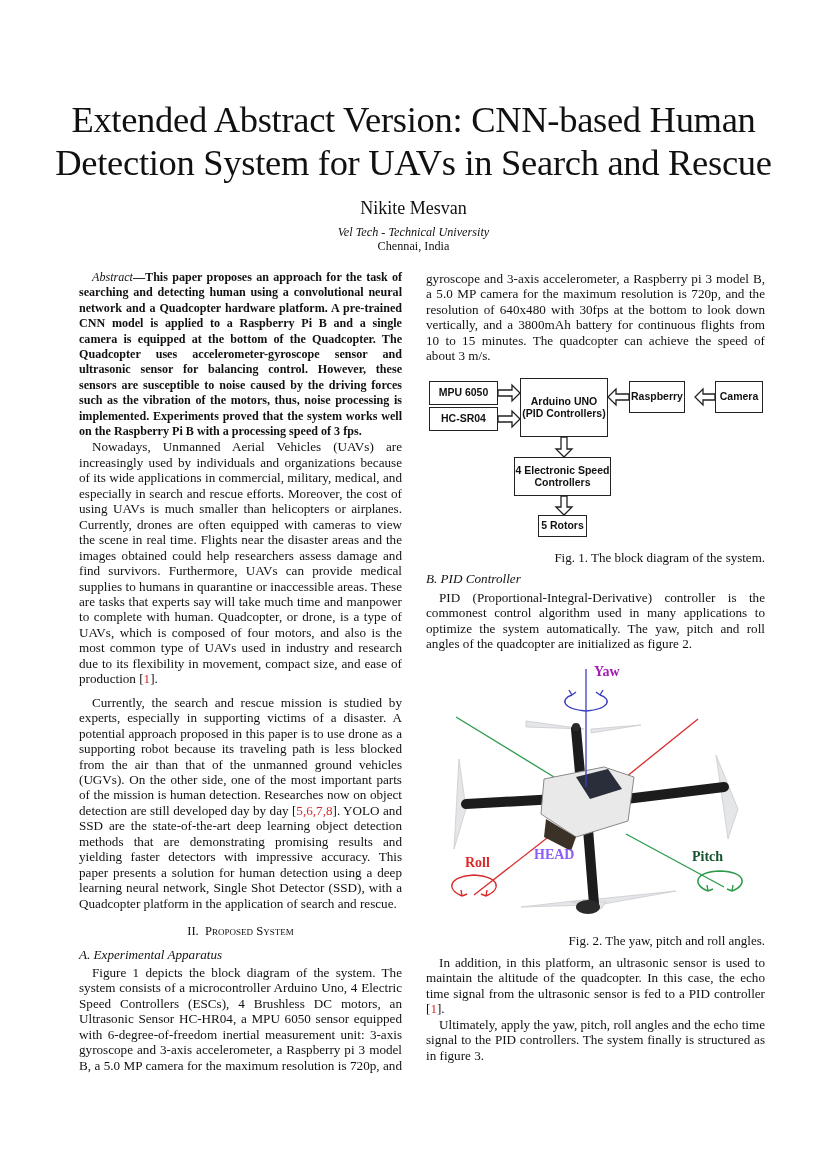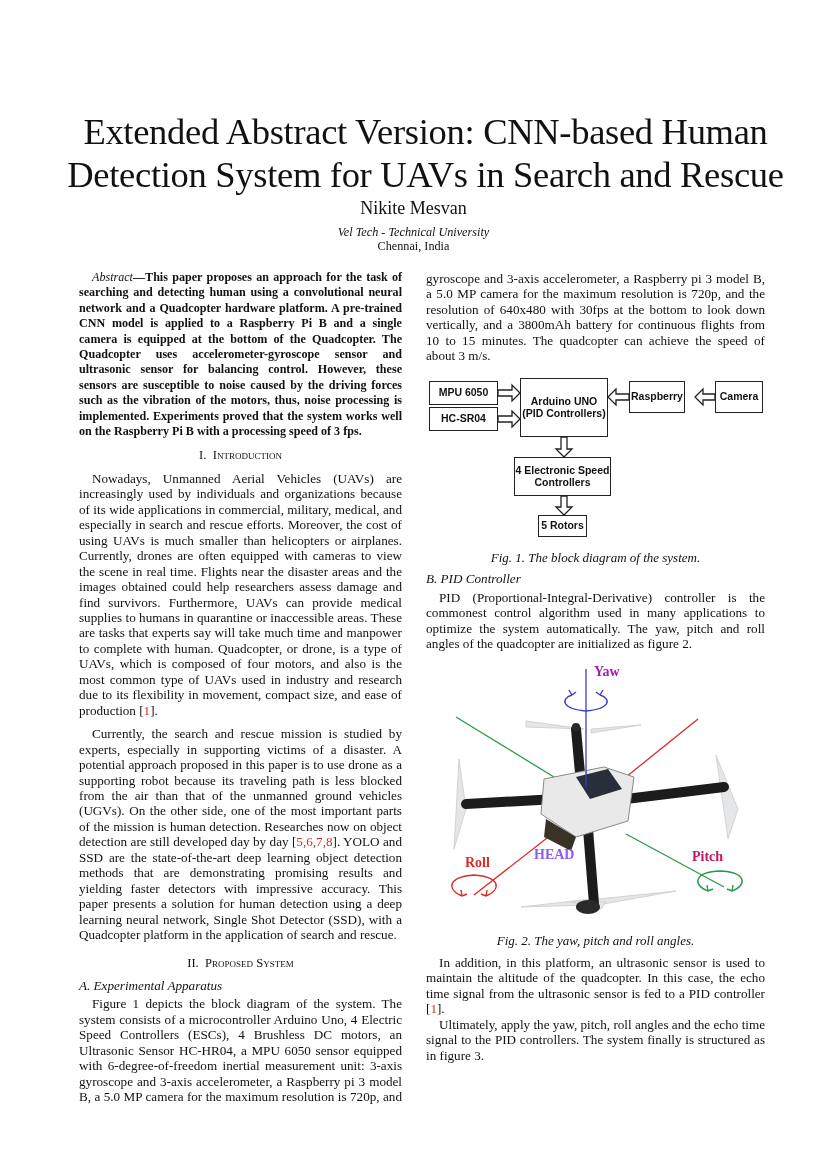--- a/index.html
+++ b/index.html
@@ -3,21 +3,21 @@
 <meta charset="utf-8">
 <style>
   html, body { margin: 0; padding: 0; background: #ffffff; }
   body {
     width: 827px; height: 1169px; position: relative; overflow: hidden;
     font-family: "Liberation Serif", "DejaVu Serif", serif; color: #111;
   }
   .title {
     position: absolute; left: 40px; top: 98px; width: 747px;
     text-align: center; font-size: 36.5px; line-height: 43px; font-weight: normal;
-    letter-spacing: -0.3px; margin: 12px;
+    letter-spacing: -0.3px; margin: 0;
   }
   .author { position: absolute; left: 0; width: 827px; top: 198px; text-align: center; font-size: 18px; }
   .affil1 { position: absolute; left: 0; width: 827px; top: 225px; text-align: center; font-size: 12.2px; font-style: italic; }
   .affil2 { position: absolute; left: 0; width: 827px; top: 239px; text-align: center; font-size: 12.2px; }
 
   .col { position: absolute; font-size: 13.15px; line-height: 15.45px; text-align: justify; }
   .col-left { left: 79px; top: 270px; width: 323px; }
   .col-right { left: 426px; top: 271px; width: 339px; }
 
   p { margin: 0; }
@@ -31,39 +31,36 @@
   .gap { height: 8px; }
 
   .fig1 { position: relative; width: 339px; height: 168px; margin-top: 12px; }
   .box {
     position: absolute; border: 1.6px solid #222; background: #fff;
     font-family: "Liberation Sans", "DejaVu Sans", sans-serif; font-size: 10.5px;
     font-weight: bold; text-align: center; display: flex; align-items: center; justify-content: center;
     line-height: 12.5px; box-sizing: border-box; color: #111;
   }
   .fig1 svg { position: absolute; left: 0; top: 0; }
-  .caption { font-style: italic; text-align: center; font-size: 13px; margin: 6px 0 6px 0; }
+  .caption { text-align: right; font-size: 13px; margin: 6px 0 6px 0; }
   .fig2 { position: relative; width: 339px; height: 270px; margin-top: 8px; }
   .fig2 svg { position: absolute; left: 0; top: 0; }
   .axis-label { position: absolute; font-family: "Liberation Serif", serif; font-weight: bold; font-size: 14px; }
 </style>
 </head>
 <body>
 
 <h1 class="title">Extended Abstract Version: CNN-based Human Detection System for UAVs in Search and Rescue</h1>
 <div class="author">Nikite Mesvan</div>
 <div class="affil1">Vel Tech - Technical University</div>
 <div class="affil2">Chennai, India</div>
 
 <div class="col col-left">
   <p class="abstract indent"><span class="abs-label">Abstract</span><span>—</span><span>This paper proposes an approach for the task of searching and detecting human using a convolutional neural network and a Quadcopter hardware platform. A pre-trained CNN model is applied to a Raspberry Pi B and a single camera is equipped at the bottom of the Quadcopter. The Quadcopter uses accelerometer-gyroscope sensor and ultrasonic sensor for balancing control. However, these sensors are susceptible to noise caused by the driving forces such as the vibration of the motors, thus, noise processing is implemented. Experiments proved that the system works well on the Raspberry Pi B with a processing speed of 3 fps.</span></p>
 
-  <div class="sec-head">
-    <span>I.</span>&nbsp;&nbsp;<span class="sc">Introduction</span>
-  </div>
 
   <p class="indent"><span>Nowadays, Unmanned Aerial Vehicles (UAVs) are increasingly used by individuals and organizations because of its wide applications in commercial, military, medical, and especially in search and rescue efforts. Moreover, the cost of using UAVs is much smaller than helicopters or airplanes. Currently, drones are often equipped with cameras to view the scene in real time. Flights near the disaster areas and the images obtained could help researchers assess damage and find survivors. Furthermore, UAVs can provide medical supplies to humans in quarantine or inaccessible areas. These are tasks that experts say will take much time and manpower to complete with human. Quadcopter, or drone, is a type of UAVs, which is composed of four motors, and also is the most common type of UAVs used in industry and research due to its flexibility in movement, compact size, and ease of production </span>[<span class="cite">1</span>]<span>.</span></p>
   <div class="gap"></div>
   <p class="indent"><span>Currently, the search and rescue mission is studied by experts, especially in supporting victims of a disaster. A potential approach proposed in this paper is to use drone as a supporting robot because its traveling path is less blocked from the air than that of the unmanned ground vehicles (UGVs). On the other side, one of the most important parts of the mission is human detection. Researches now on object detection are still developed day by day </span>[<span class="cite">5,6,7,8</span>]<span>. YOLO and SSD are the state-of-the-art deep learning object detection methods that are demonstrating promising results and yielding faster detectors with impressive accuracy. This paper presents a solution for human detection using a deep learning neural network, Single Shot Detector (SSD), with a Quadcopter platform in the application of search and rescue.</span></p>
 
   <div class="sec-head" style="margin-top:13px">
     <span>II.</span>&nbsp;&nbsp;<span class="sc">Proposed System</span>
   </div>
   <div class="subsec">A.  Experimental Apparatus</div>
   <p class="indent" style="height:108px;overflow:hidden">Figure 1 depicts the block diagram of the system. The system consists of a microcontroller Arduino Uno, 4 Electric Speed Controllers (ESCs), 4 Brushless DC motors, an Ultrasonic Sensor HC-HR04, a MPU 6050 sensor equipped with 6-degree-of-freedom inertial measurement unit: 3-axis gyroscope and 3-axis accelerometer, a Raspberry pi 3 model B, a 5.0 MP camera for the maximum resolution is 720p, and the resolution of 640x480 with 30fps at the bottom to look down vertically, and a 3800mAh battery for continuous flights from 10 to 15 minutes. The quadcopter can achieve the speed of about 3 m/s.</p>
@@ -149,19 +146,19 @@
       <path d="M36,237 l-1,-6 M36,237 l5,-2" stroke="#d92b2b" stroke-width="1.4"></path>
       <path d="M60,237 l1,-6 M60,237 l-5,-2" stroke="#d92b2b" stroke-width="1.4"></path>
 
       <path d="M282,232 C266,226 268,213 294,212 C320,213 322,226 306,232" fill="none" stroke="#2a9a4a" stroke-width="1.4"></path>
       <path d="M282,232 l-1,-6 M282,232 l5,-2" stroke="#2a9a4a" stroke-width="1.4"></path>
       <path d="M306,232 l1,-6 M306,232 l-5,-2" stroke="#2a9a4a" stroke-width="1.4"></path>
     </svg>
     <span class="axis-label" style="left:168px;top:5px;color:#a21caf">Yaw</span>
     <span class="axis-label" style="left:39px;top:196px;color:#d92b2b">Roll</span>
     <span class="axis-label" style="left:108px;top:188px;color:#8b5cf6">HEAD</span>
-    <span class="axis-label" style="left:266px;top:190px;color:#be185d">Pitch</span>
+    <span class="axis-label" style="left:266px;top:190px;color:#14532d">Pitch</span>
   </div>
   <div class="caption" style="margin-top:4px">Fig. 2. The yaw, pitch and roll angles.</div>
 
   <p class="indent" style="margin-top:6px"><span>In addition, in this platform, an ultrasonic sensor is used to maintain the altitude of the quadcopter. In this case, the echo time signal from the ultrasonic sensor is fed to a PID controller </span>[<span class="cite">1</span>]<span>.</span></p>
   <p class="indent">Ultimately, apply the yaw, pitch, roll angles and the echo time signal to the PID controllers. The system finally is structured as in figure 3.</p>
 </div>
 
 </body></html>

